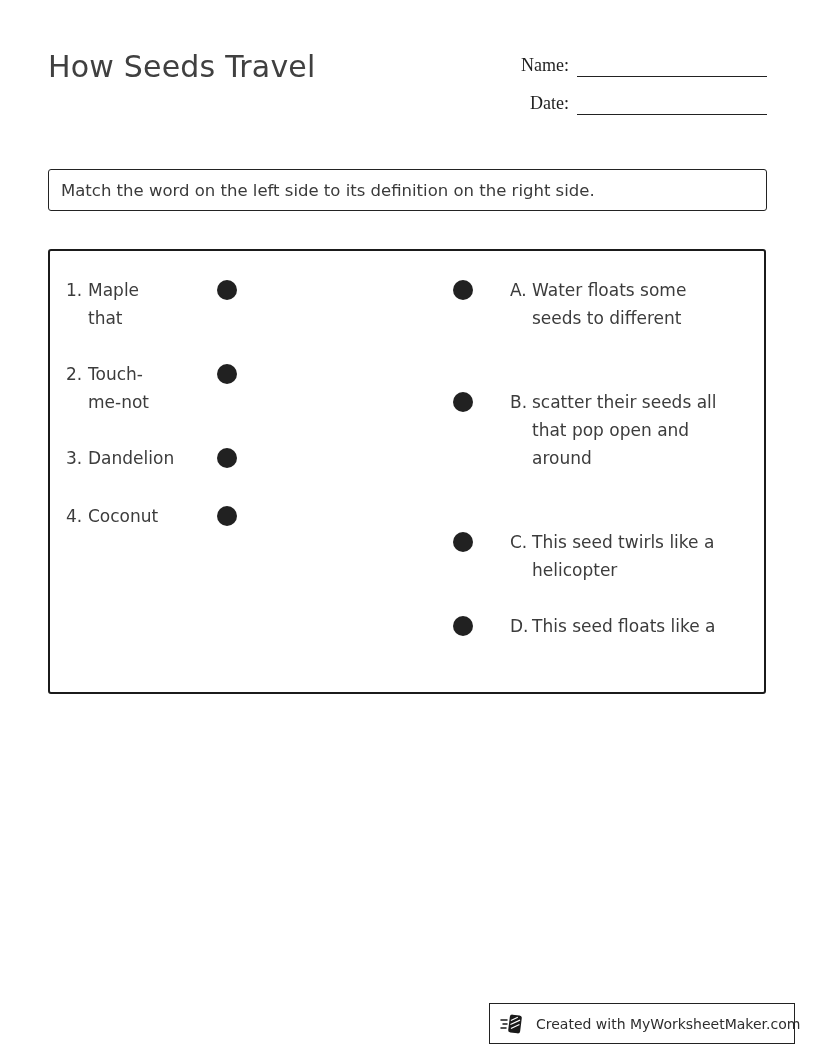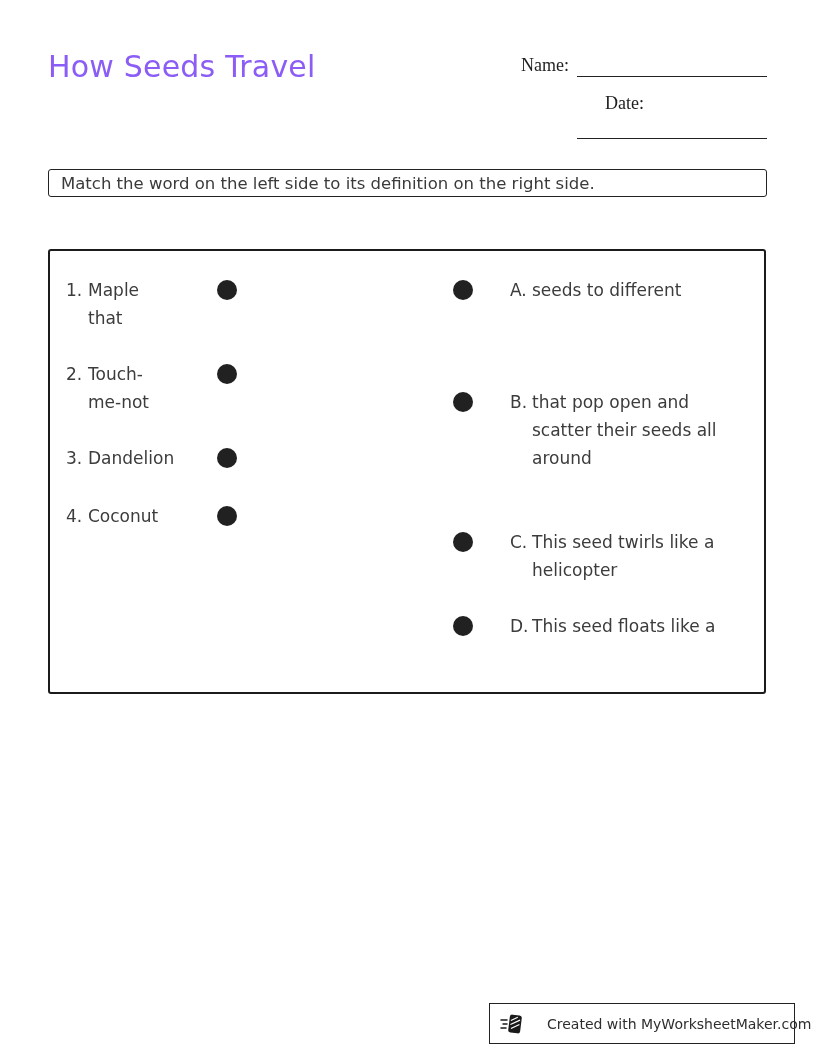--- a/index.html
+++ b/index.html
@@ -14,52 +14,52 @@
     overflow: hidden;
   }
 
   .title {
     position: absolute;
     left: 48px;
     top: 50px;
     font-size: 30px;
     line-height: 34px;
     font-weight: 400;
-    color: #8b5cf6;
+    color: #404040;
     letter-spacing: 0.2px;
   }
 
   .field-row {
     position: absolute;
     right: 49px;
     display: flex;
     align-items: stretch;
   }
   .field-row.name-row { top: 53px; }
-  .field-row.date-row { top: 91px; flex-direction: column; }
+  .field-row.date-row { top: 91px; }
   .field-label {
     font-family: "Liberation Serif", serif;
     font-size: 18px;
     line-height: 24px;
     color: #1f1f1f;
     margin-left: 36px;
   }
   .write-line {
     width: 190px;
     height: 24px;
     margin-left: 8px;
     border-bottom: 1.5px solid #222222;
   }
 
   .instruction-box {
     position: absolute;
     left: 48px;
     top: 169px;
     width: 719px;
-    height: 28px;
+    height: 42px;
     border: 1.5px solid #232323;
     border-radius: 3px;
     display: flex;
     align-items: center;
     padding-left: 12px;
     font-size: 16.5px;
     color: #3a3a3a;
   }
 
   .matching-box {
@@ -117,21 +117,21 @@
   .footer-badge {
     position: absolute;
     left: 489px;
     top: 1003px;
     width: 306px;
     height: 41px;
     border: 1.5px solid #222222;
     display: flex;
     align-items: center;
     padding: 0 10px;
-    gap: 23px;
+    gap: 12px;
     background: #ffffff;
     cursor: pointer;
   }
   .footer-badge .credit-text {
     font-size: 14px;
     color: #2e2e2e;
     white-space: nowrap;
   }
 </style>
 </head>
@@ -190,28 +190,29 @@
     <span class="dot ld-4"></span>
 
     <span class="dot rd-a"></span>
     <span class="dot rd-b"></span>
     <span class="dot rd-c"></span>
     <span class="dot rd-d"></span>
 
     <div class="match-item ri-a">
       <span class="marker">A.</span>
       <span class="item-lines">
+        <span class="line">Water floats some</span>
         <span class="line">seeds to different</span>
       </span>
     </div>
     <div class="match-item ri-b">
       <span class="marker">B.</span>
       <span class="item-lines">
+        <span class="line">scatter their seeds all</span>
         <span class="line">that pop open and</span>
-        <span class="line">scatter their seeds all</span>
         <span class="line">around</span>
       </span>
     </div>
     <div class="match-item ri-c">
       <span class="marker">C.</span>
       <span class="item-lines">
         <span class="line">This seed twirls like a</span>
         <span class="line">helicopter</span>
       </span>
     </div>

